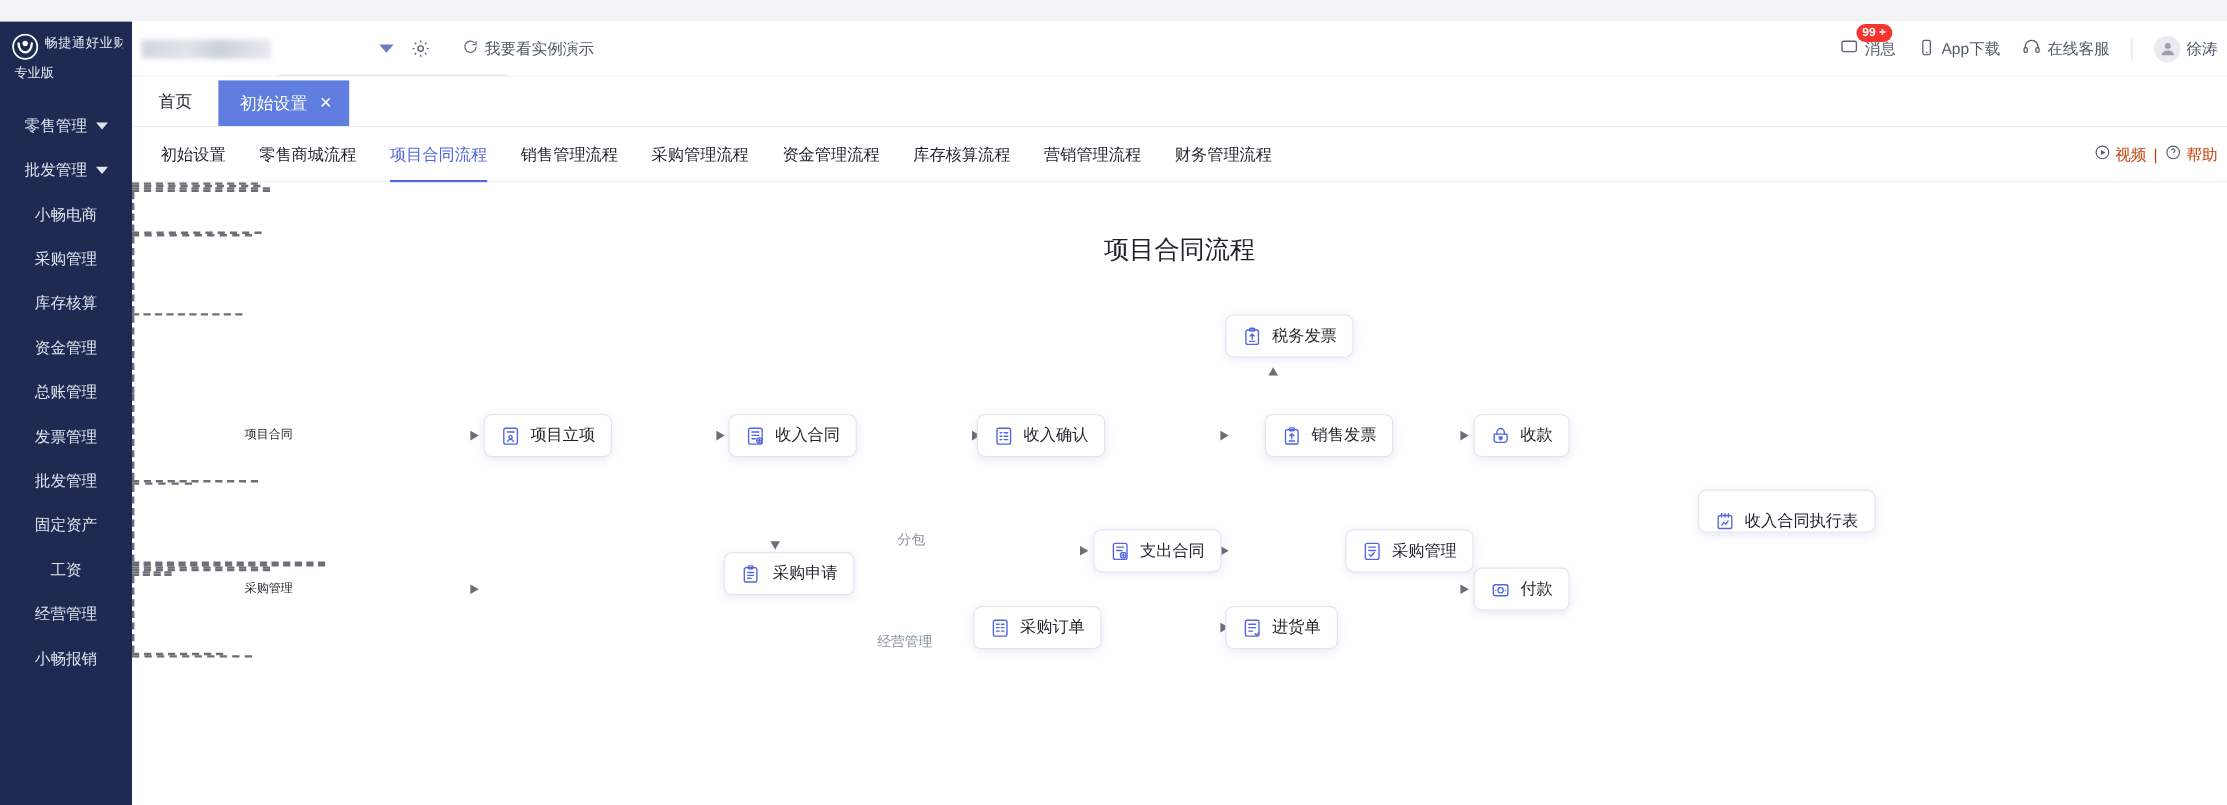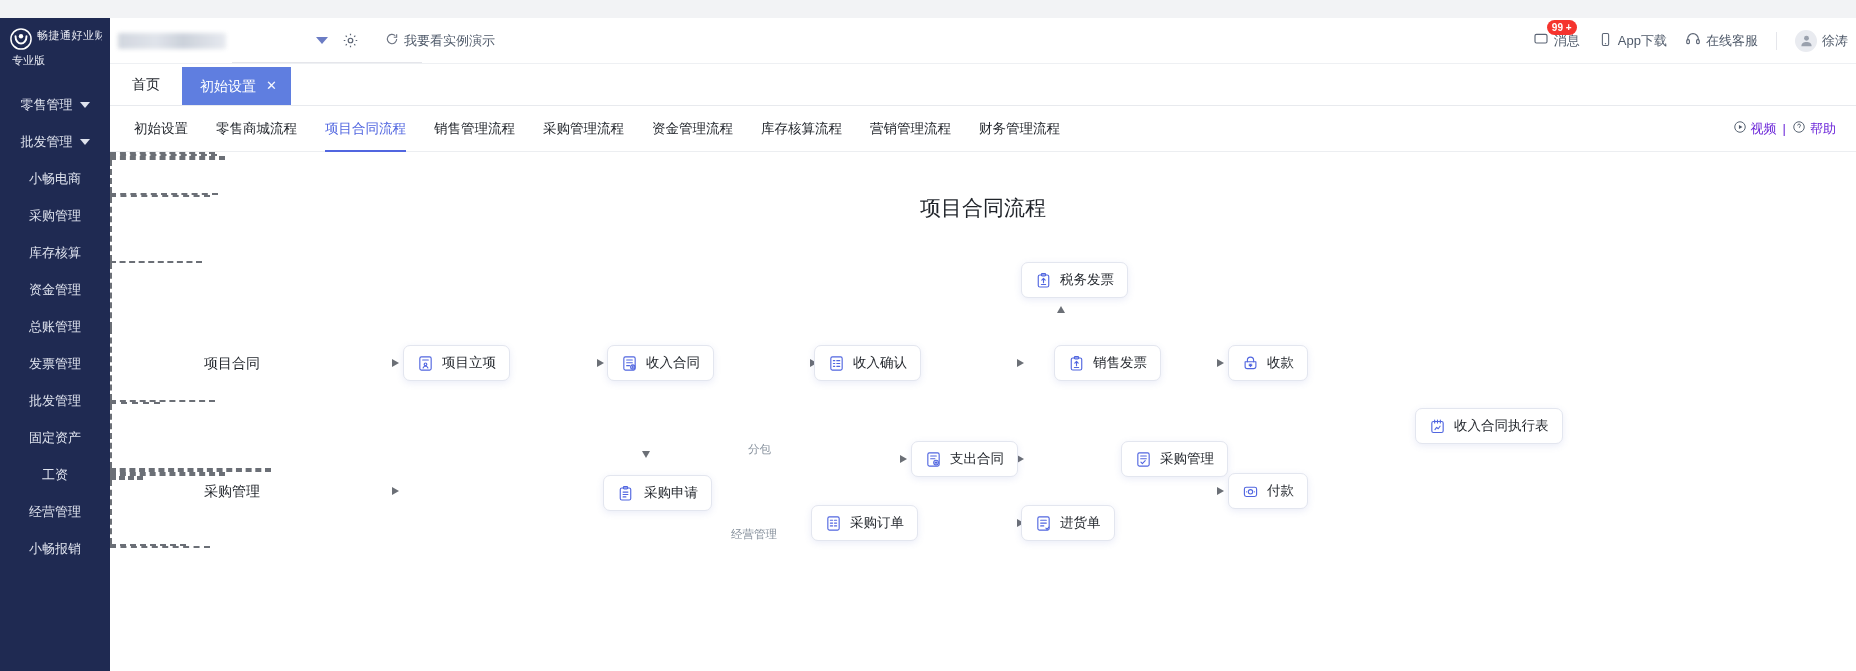--- a/index.html
+++ b/index.html
@@ -101,31 +101,31 @@
     margin-left:28px; font-size:13.5px; color:#1f2329; height:46px;
     line-height:46px; cursor:pointer; position:relative; white-space:nowrap;
   }
   .subtab:first-child { margin-left:24px; }
   .subtab.on { color:#5166e0; }
   .subtab.on:after {
     content:""; position:absolute; left:0; right:0; bottom:0; height:2px; background:#5166e0;
   }
   .subtabs-right {
     margin-left:auto; display:flex; align-items:center; gap:6px;
-    color:#6d28d9; font-size:13px; padding-right:20px;
+    color:#c2410c; font-size:13px; padding-right:8px;
   }
   .str-item { display:flex; align-items:center; gap:4px; cursor:pointer; }
 
   
   .canvas { position:absolute; left:110px; top:152px; right:0; bottom:0; background:#fff; }
   .flow-title {
     position:absolute; left:0; right:0; top:42px; text-align:center;
     font-size:21px; color:#1f2329;
   }
-  .rowlabel { position:absolute; font-size:14px; color:#1f2329; }
+  .rowlabel { position:absolute; font-size:10px; color:#1f2329; }
 
   .node {
     position:absolute; height:36px; background:#fff;
     border:1px solid #e3e6ef; border-radius:7px;
     display:flex; align-items:center; gap:8px; padding:0 13px;
     font-size:13.5px; color:#1f2329; cursor:pointer;
     box-shadow:0 2px 7px rgba(90,105,190,.13);
     white-space:nowrap;
   }
   .node svg { flex:none; }
@@ -430,31 +430,31 @@
     <div class="node" id="n6" style="left:1118px; top:193px;">
         <span style="display: flex;">
           <svg viewBox="0 0 24 24" width="17" height="17" fill="none" stroke="#5166e0" stroke-width="1.6" stroke-linecap="round" stroke-linejoin="round">
             <path d="M4.4 9.6h15.2v6.6a3 3 0 0 1-3 3H7.4a3 3 0 0 1-3-3z"></path>
             <path d="M7.6 9.6V7.4a4.4 4.4 0 0 1 8.8 0v2.2"></path>
             <path d="M10.2 13h3.6M10.2 15h3.6M12 13v3.4"></path>
           </svg>
         </span>
         <span>收款</span>
       </div>
-    <div class="node" id="n7" style="left:1305px; top:256px;">
+    <div class="node" id="n7" style="left:1305px; top:256px;align-items:flex-end;">
         <span style="display: flex;">
           <svg viewBox="0 0 24 24" width="17" height="17" fill="none" stroke="#5166e0" stroke-width="1.6" stroke-linecap="round" stroke-linejoin="round">
             <rect x="4" y="5" width="16" height="15.4" rx="2.2"></rect>
             <path d="M8 3v4M12 3v4M16 3v4"></path>
             <path d="M8.4 16.4l2.4-3.2 2.2 2 2.6-3.6"></path>
           </svg>
         </span>
         <span>收入合同执行表</span>
       </div>
-    <div class="node" id="n8" style="left:493px; top:323px;gap:10px;">
+    <div class="node" id="n8" style="left:493px; top:308px;gap:10px;">
         <span style="display: flex;">
           <svg viewBox="0 0 24 24" width="17" height="17" fill="none" stroke="#5166e0" stroke-width="1.6" stroke-linecap="round" stroke-linejoin="round">
             <rect x="4.6" y="4.2" width="14.8" height="17" rx="2.2"></rect>
             <rect x="9" y="2.2" width="6" height="3.4" rx="1.2"></rect>
             <path d="M8.6 10h6.8M8.6 13.4h6.8M8.6 16.8h4"></path>
           </svg>
         </span>
         <span>采购申请</span>
       </div>
     <div class="node" id="n9" style="left:801px; top:289px;">

